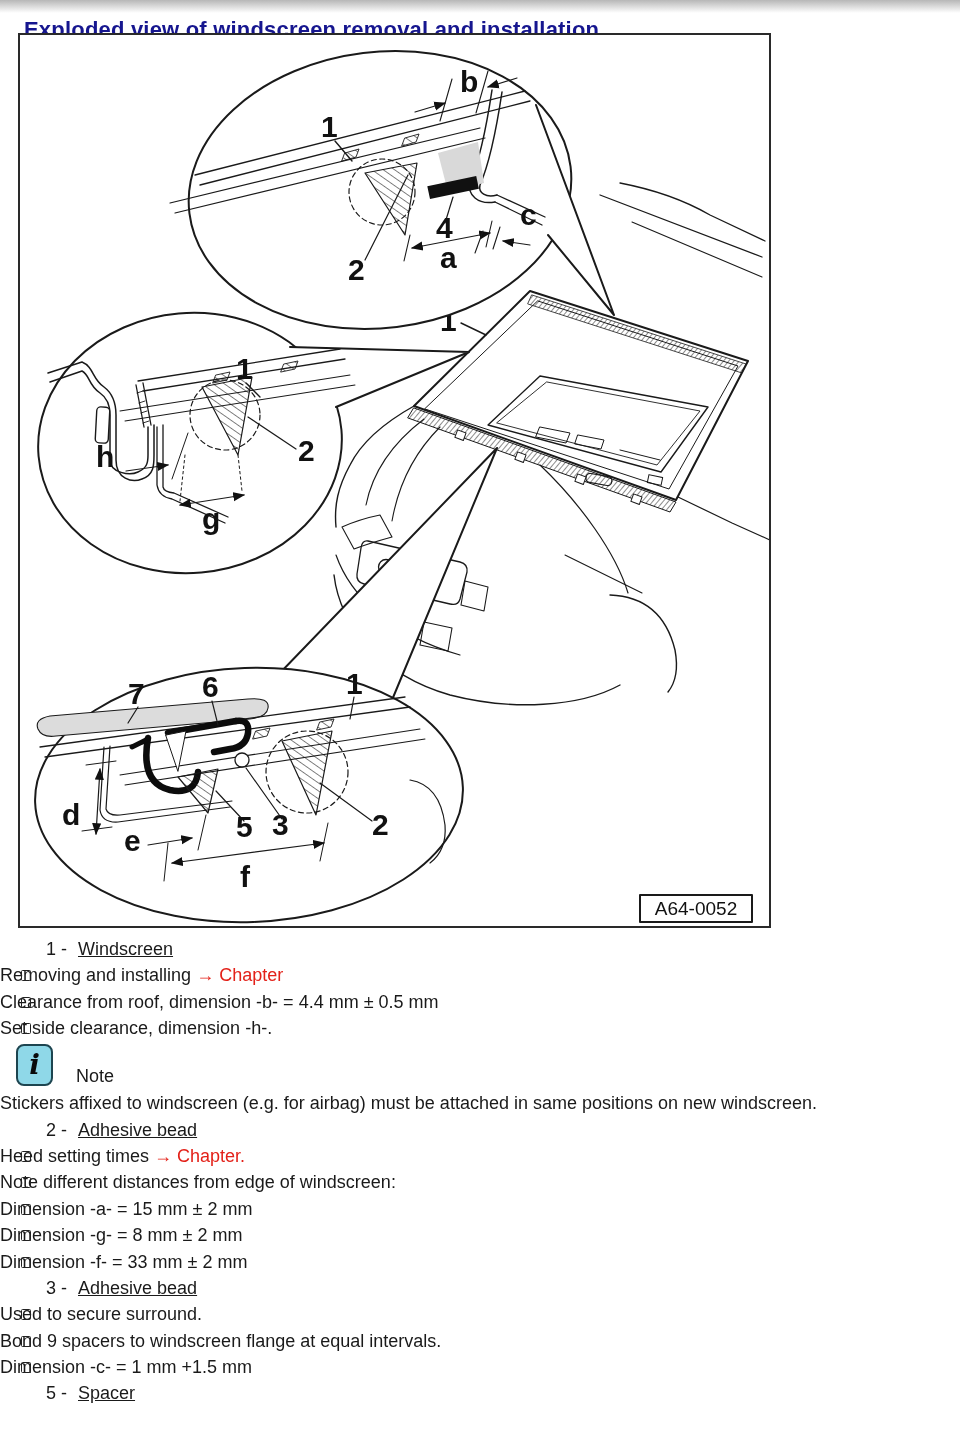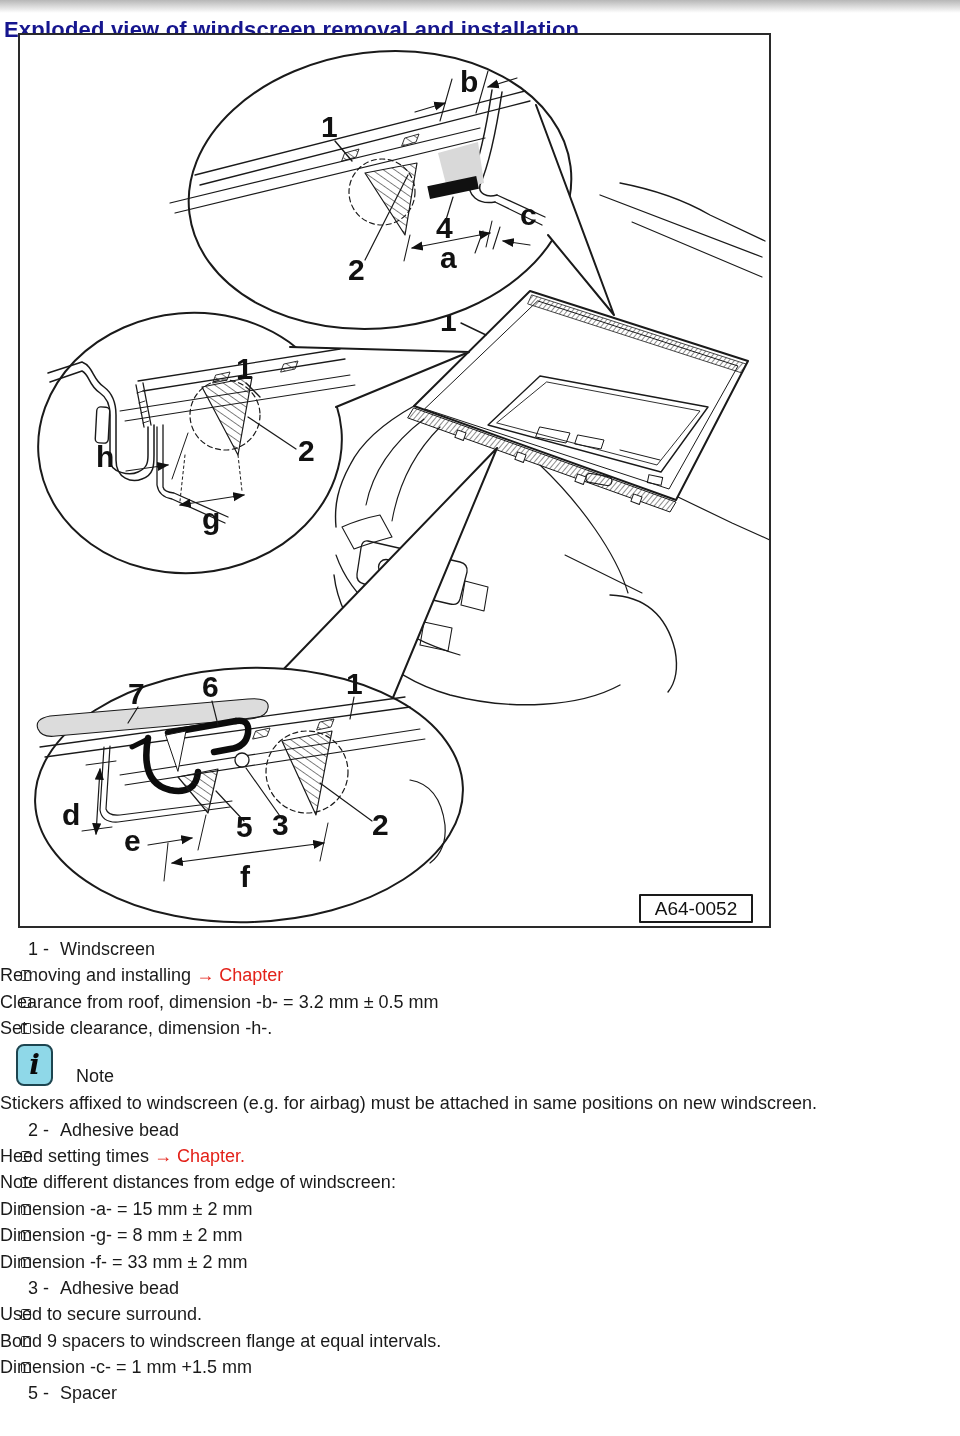--- a/index.html
+++ b/index.html
@@ -5,29 +5,29 @@
   :root{
     --navy:#16168F; --red:#E32119; --cyan:#8FD8E8; --ink:#1a1a1a;
   }
   html,body{margin:0;padding:0;}
   body{
     width:960px;height:1436px;position:relative;background:#fff;overflow:hidden;
     font-family:"Liberation Sans",sans-serif;color:var(--ink);
   }
   #topfade{position:absolute;top:0;left:0;right:0;height:13px;
     background:linear-gradient(#b7b7b7,#ffffff);pointer-events:none;}
-  #title{position:absolute;top:2px;left:4px;font-size:22px;font-weight:bold;
+  #title{position:absolute;top:2px;left:24px;font-size:22px;font-weight:bold;
     color:var(--navy);white-space:nowrap;letter-spacing:0.2px;}
   #figbox{position:absolute;top:33px;left:18px;width:749px;height:891px;
     border:2px solid #2a2a2a;background:#fff;box-sizing:content-box;}
   #figbox svg{display:block;}
   
   #list{position:absolute;top:936px;left:0;width:960px;}
   .row{position:relative;height:26.4px;line-height:26.4px;font-size:18px;white-space:nowrap;}
-  .row.part{padding-left:28px;}
+  .row.part{padding-left:46px;text-decoration:underline;}
   .row.part .num{display:inline-block;width:32px;}
   .row.bullet{}
   .sq{position:absolute;left:21px;top:8px;width:8px;height:9px;
     border:1.6px solid #222;border-radius:1.5px;}
   .red{color:var(--red);}
   .row.note{height:48px;}
   .nicon{position:absolute;left:16px;top:2px;width:33px;height:38px;
     background:var(--cyan);border:2px solid #1d4550;border-radius:8px;text-align:center;}
   .nicon i{font-family:"DejaVu Serif",serif;font-style:italic;font-weight:bold;
     font-size:28px;line-height:38px;color:#0a0a0a;}
@@ -256,21 +256,21 @@
       <rect x="620" y="860" width="112" height="27" fill="#fff" stroke-width="2"></rect>
       <text class="code" x="676" y="880" text-anchor="middle">A64-0052</text>
     </g>
   </g>
 </svg>
 </div>
 
 <div id="list">
     <div class="row part"><span class="num">1 -</span><span>Windscreen</span></div>
     <div class="row bullet"><span class="sq"></span><span>Removing and installing </span><span class="red">→ Chapter</span></div>
-    <div class="row bullet"><span class="sq"></span><span>Clearance from roof, dimension -b- = 3.2 mm ± 0.5 mm</span></div>
+    <div class="row bullet"><span class="sq"></span><span>Clearance from roof, dimension -b- = 4.4 mm ± 0.5 mm</span></div>
     <div class="row bullet"><span class="sq"></span><span>Set side clearance, dimension -h-.</span></div>
     <div class="row note">
       <span class="nicon"><i>i</i></span>
       <span class="nlabel">Note</span>
     </div>
     <div class="row plain">Stickers affixed to windscreen (e.g. for airbag) must be attached in same positions on new windscreen.</div>
     <div class="row part"><span class="num">2 -</span><span>Adhesive bead</span></div>
     <div class="row bullet"><span class="sq"></span><span>Heed setting times </span><span class="red">→ Chapter.</span></div>
     <div class="row bullet"><span class="sq"></span><span>Note different distances from edge of windscreen:</span></div>
     <div class="row bullet"><span class="sq"></span><span>Dimension -a- = 15 mm ± 2 mm</span></div>

